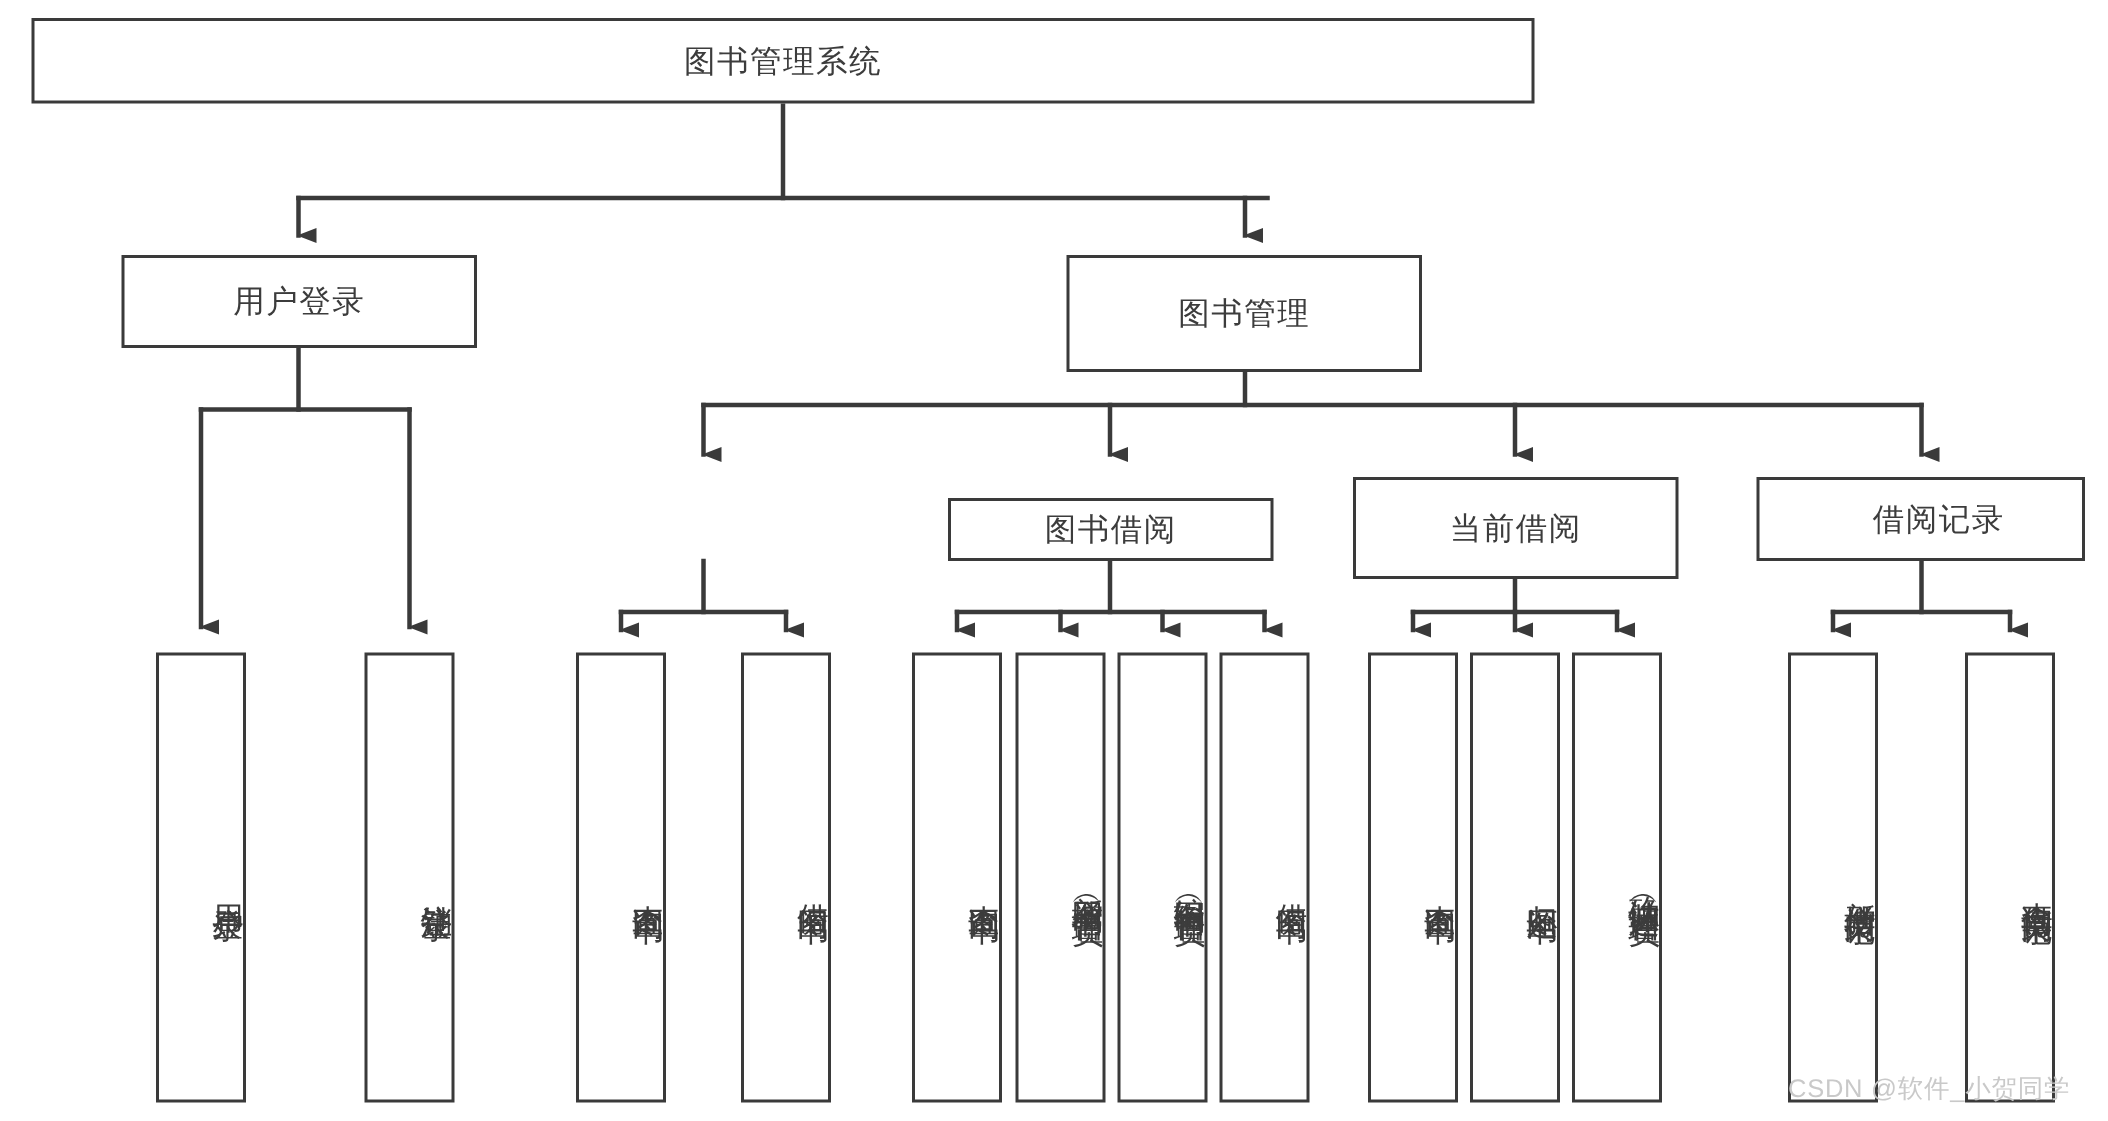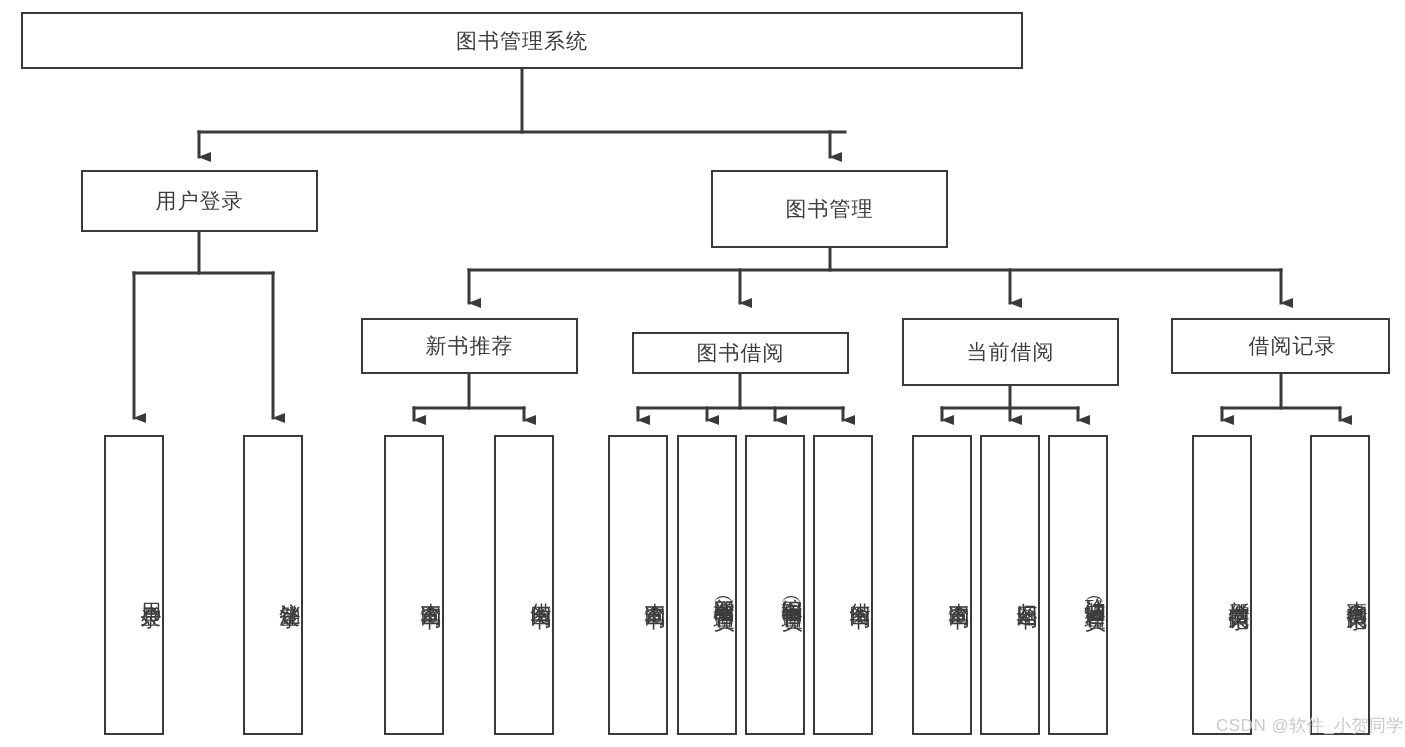--- a/index.html
+++ b/index.html
@@ -123,23 +123,20 @@
     <span class="nlabel">图书管理系统</span>
   </div>
 
   <div class="node horiz" style="left:81px; top:170px; width:237px; height:62px;">
     <span class="nlabel">用户登录</span>
   </div>
   <div class="node horiz" style="left:711px; top:170px; width:237px; height:78px;">
     <span class="nlabel">图书管理</span>
   </div>
 
-  <div class="node horiz" style="left:361px; top:318px; width:217px; height:56px;">
-    <span class="nlabel">新书推荐</span>
-  </div>
   <div class="node horiz" style="left:632px; top:332px; width:217px; height:42px;">
     <span class="nlabel">图书借阅</span>
   </div>
   <div class="node horiz" style="left:902px; top:318px; width:217px; height:68px;">
     <span class="nlabel">当前借阅</span>
   </div>
   <div class="node horiz" style="left:1171px; top:318px; width:219px; height:56px;padding-left:24px;">
     <span class="nlabel">借阅记录</span>
   </div>
 
@@ -180,15 +177,15 @@
     <span class="nlabel">确认归还（管理员）</span>
   </div>
 
   <div class="node vert" style="left:1192px; top:435px; width:60px; height:300px;">
     <span class="nlabel">新增借阅记录</span>
   </div>
   <div class="node vert" style="left:1310px; top:435px; width:60px; height:300px;">
     <span class="nlabel">查询借阅记录</span>
   </div>
 
-  <div class="watermark" style="left:1192px; top:714px;padding-left:24px;">CSDN @软件_小贺同学</div>
+  <div class="watermark" style="left:1192px; top:714px;">CSDN @软件_小贺同学</div>
 
 </div>
 
 </body></html>

